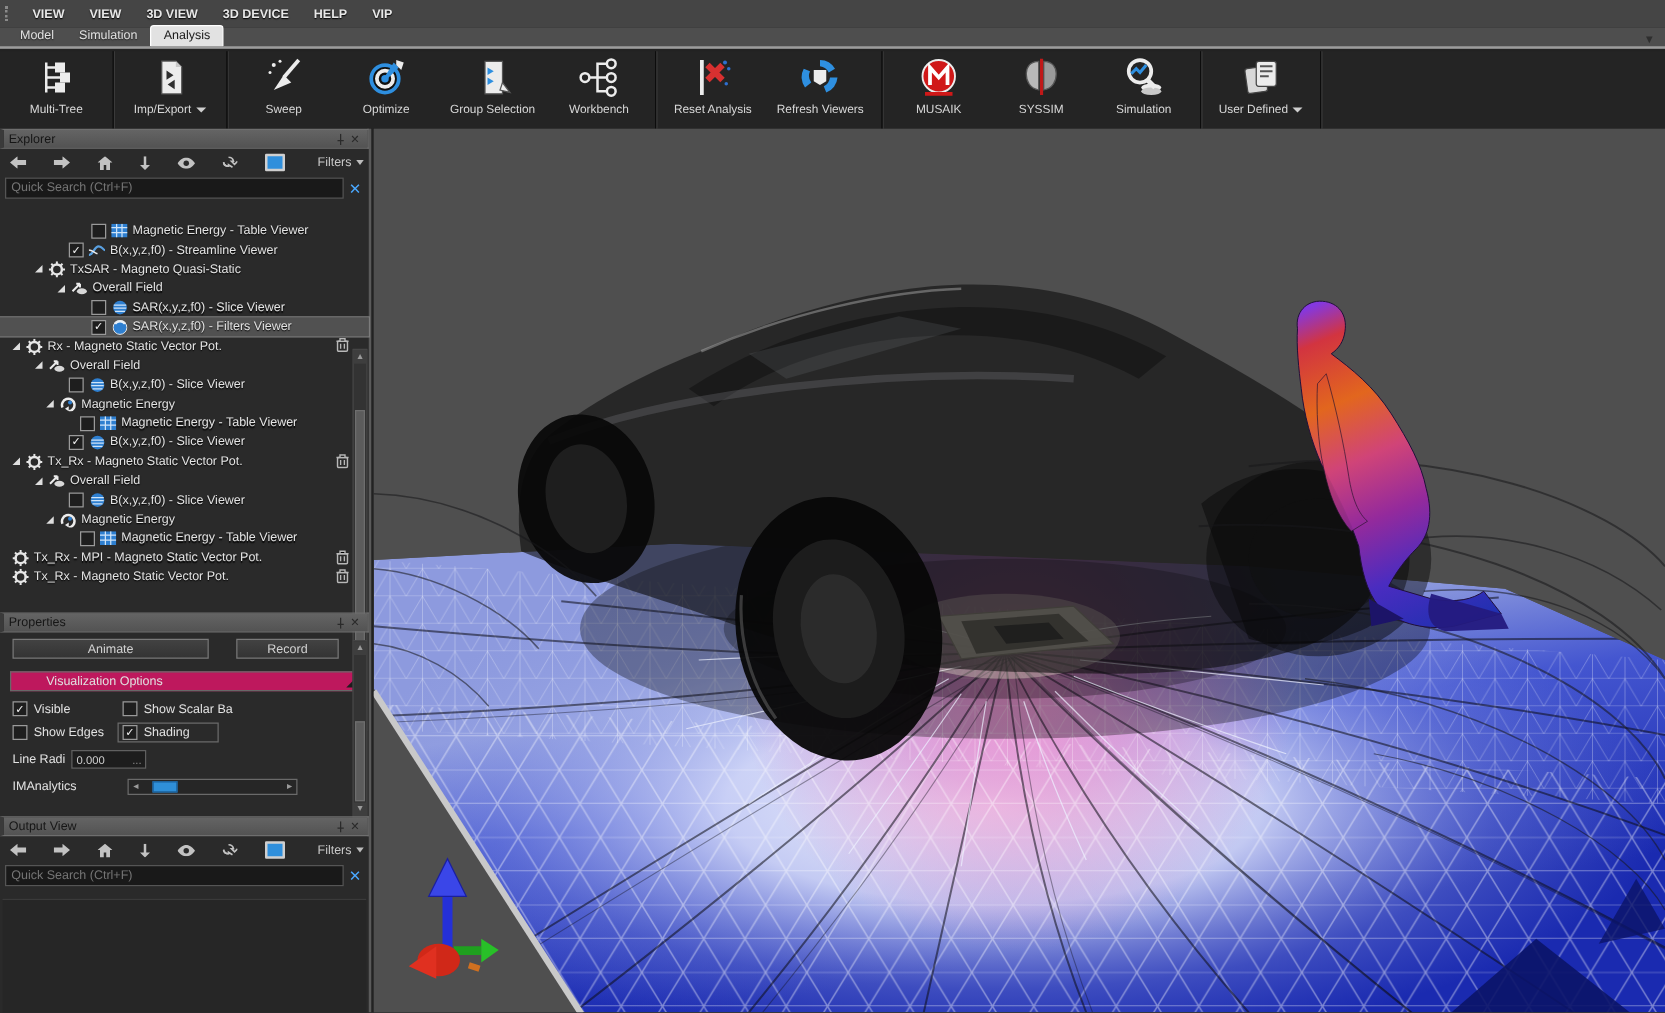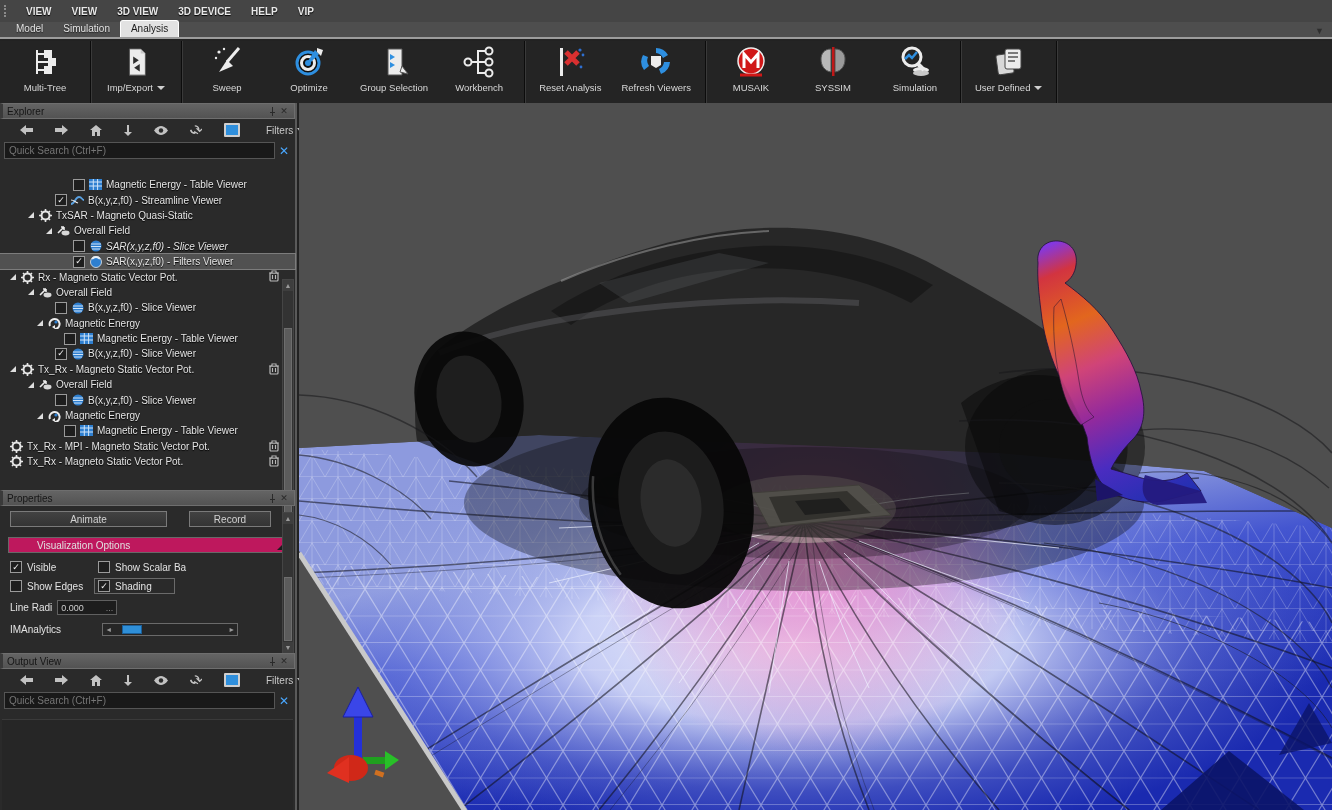--- a/index.html
+++ b/index.html
@@ -30,21 +30,21 @@
          border-top:4px solid #cfcfcf;display:inline-block;}
   
   #dock{position:absolute;left:0;top:103px;width:297px;bottom:0;background:#2a2a2a;
         border-right:2px solid #5a5a5a;box-sizing:border-box;}
   .panel-title{height:16px;background:linear-gradient(#646464,#535353);border:1px solid #6e6e6e;
                border-left:3px solid #3a3a3a;display:flex;align-items:center;font-size:10px;
                color:#161616;padding:0 4px;box-sizing:border-box;}
   .panel-title .pt-label{flex:1;}
   .pt-ic{width:12px;height:12px;display:flex;align-items:center;justify-content:center;
          color:#2a2a2a;font-size:9px;cursor:pointer;}
-  .nav-toolbar{height:22px;display:flex;align-items:center;gap:22px;padding:0 20px;}
+  .nav-toolbar{height:22px;display:flex;align-items:center;gap:22px;padding:0 8px;}
   .nav-ic{color:#c2c2c2;font-size:12px;line-height:1;cursor:pointer;display:flex;align-items:center;}
   .viewer-box{width:12px;height:10px;background:#2f8fdc;border:2px solid #cfcfcf;border-radius:1px;}
   .filters{display:flex;align-items:center;gap:4px;font-size:10px;color:#c8c8c8;margin-left:4px;cursor:pointer;}
   .caret-sm{width:0;height:0;border-left:3.5px solid transparent;border-right:3.5px solid transparent;
             border-top:4px solid #bdbdbd;}
   .searchrow{display:flex;align-items:center;margin:1px 4px 2px;gap:4px;}
   .searchrow input{flex:1;height:15px;background:#191919;border:1px solid #555;color:#9a9a9a;
                    font-size:10px;padding:0 4px;font-family:inherit;}
   .search-x{color:#4aa8ff;font-weight:bold;font-size:12px;cursor:pointer;padding-right:2px;}
   
@@ -343,21 +343,21 @@
         <div class="trow" style="padding-left: 46px;">
           <span class="expander"></span>
           <span class="ticon">
             <svg width="13" height="11" viewBox="0 0 13 11">
               <path d="M1 8l6-6M7 2h-3M7 2v3" stroke="#ececec" stroke-width="1.6" fill="none"></path>
               <ellipse cx="8.5" cy="8" rx="4" ry="2.4" fill="#d8d8d8"></ellipse>
             </svg>
           </span>
           <span class="tlabel">Overall Field</span>
         </div>
-        <div class="trow" style="padding-left: 73px; font-style: italic;">
+        <div class="trow" style="padding-left: 73px;">
           <span class="cb"></span>
           <span class="ticon">
             <svg width="12" height="12" viewBox="0 0 12 12">
               <circle cx="6" cy="6" r="5.5" fill="#2e7fd0"></circle>
               <path d="M1 4h10M1 6.5h10M2 9h8" stroke="#cfe4f8" stroke-width="1"></path>
             </svg>
           </span>
           <span class="tlabel">SAR(x,y,z,f0) - Slice Viewer</span>
         </div>
         <div class="trow selected" style="padding-left: 73px;">

